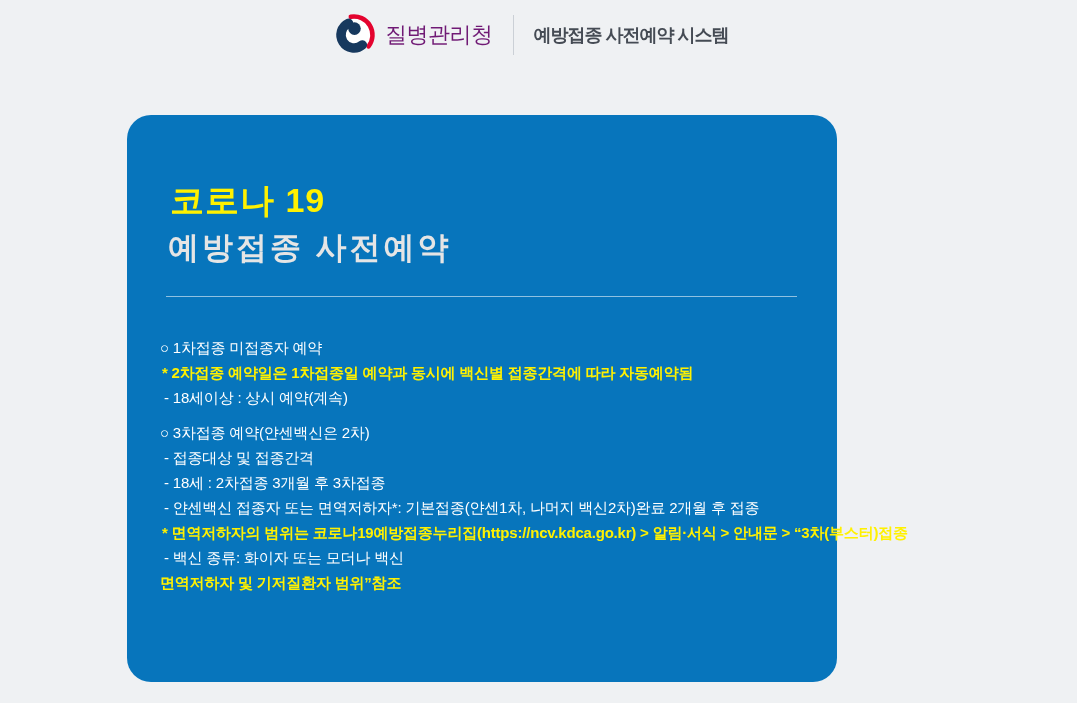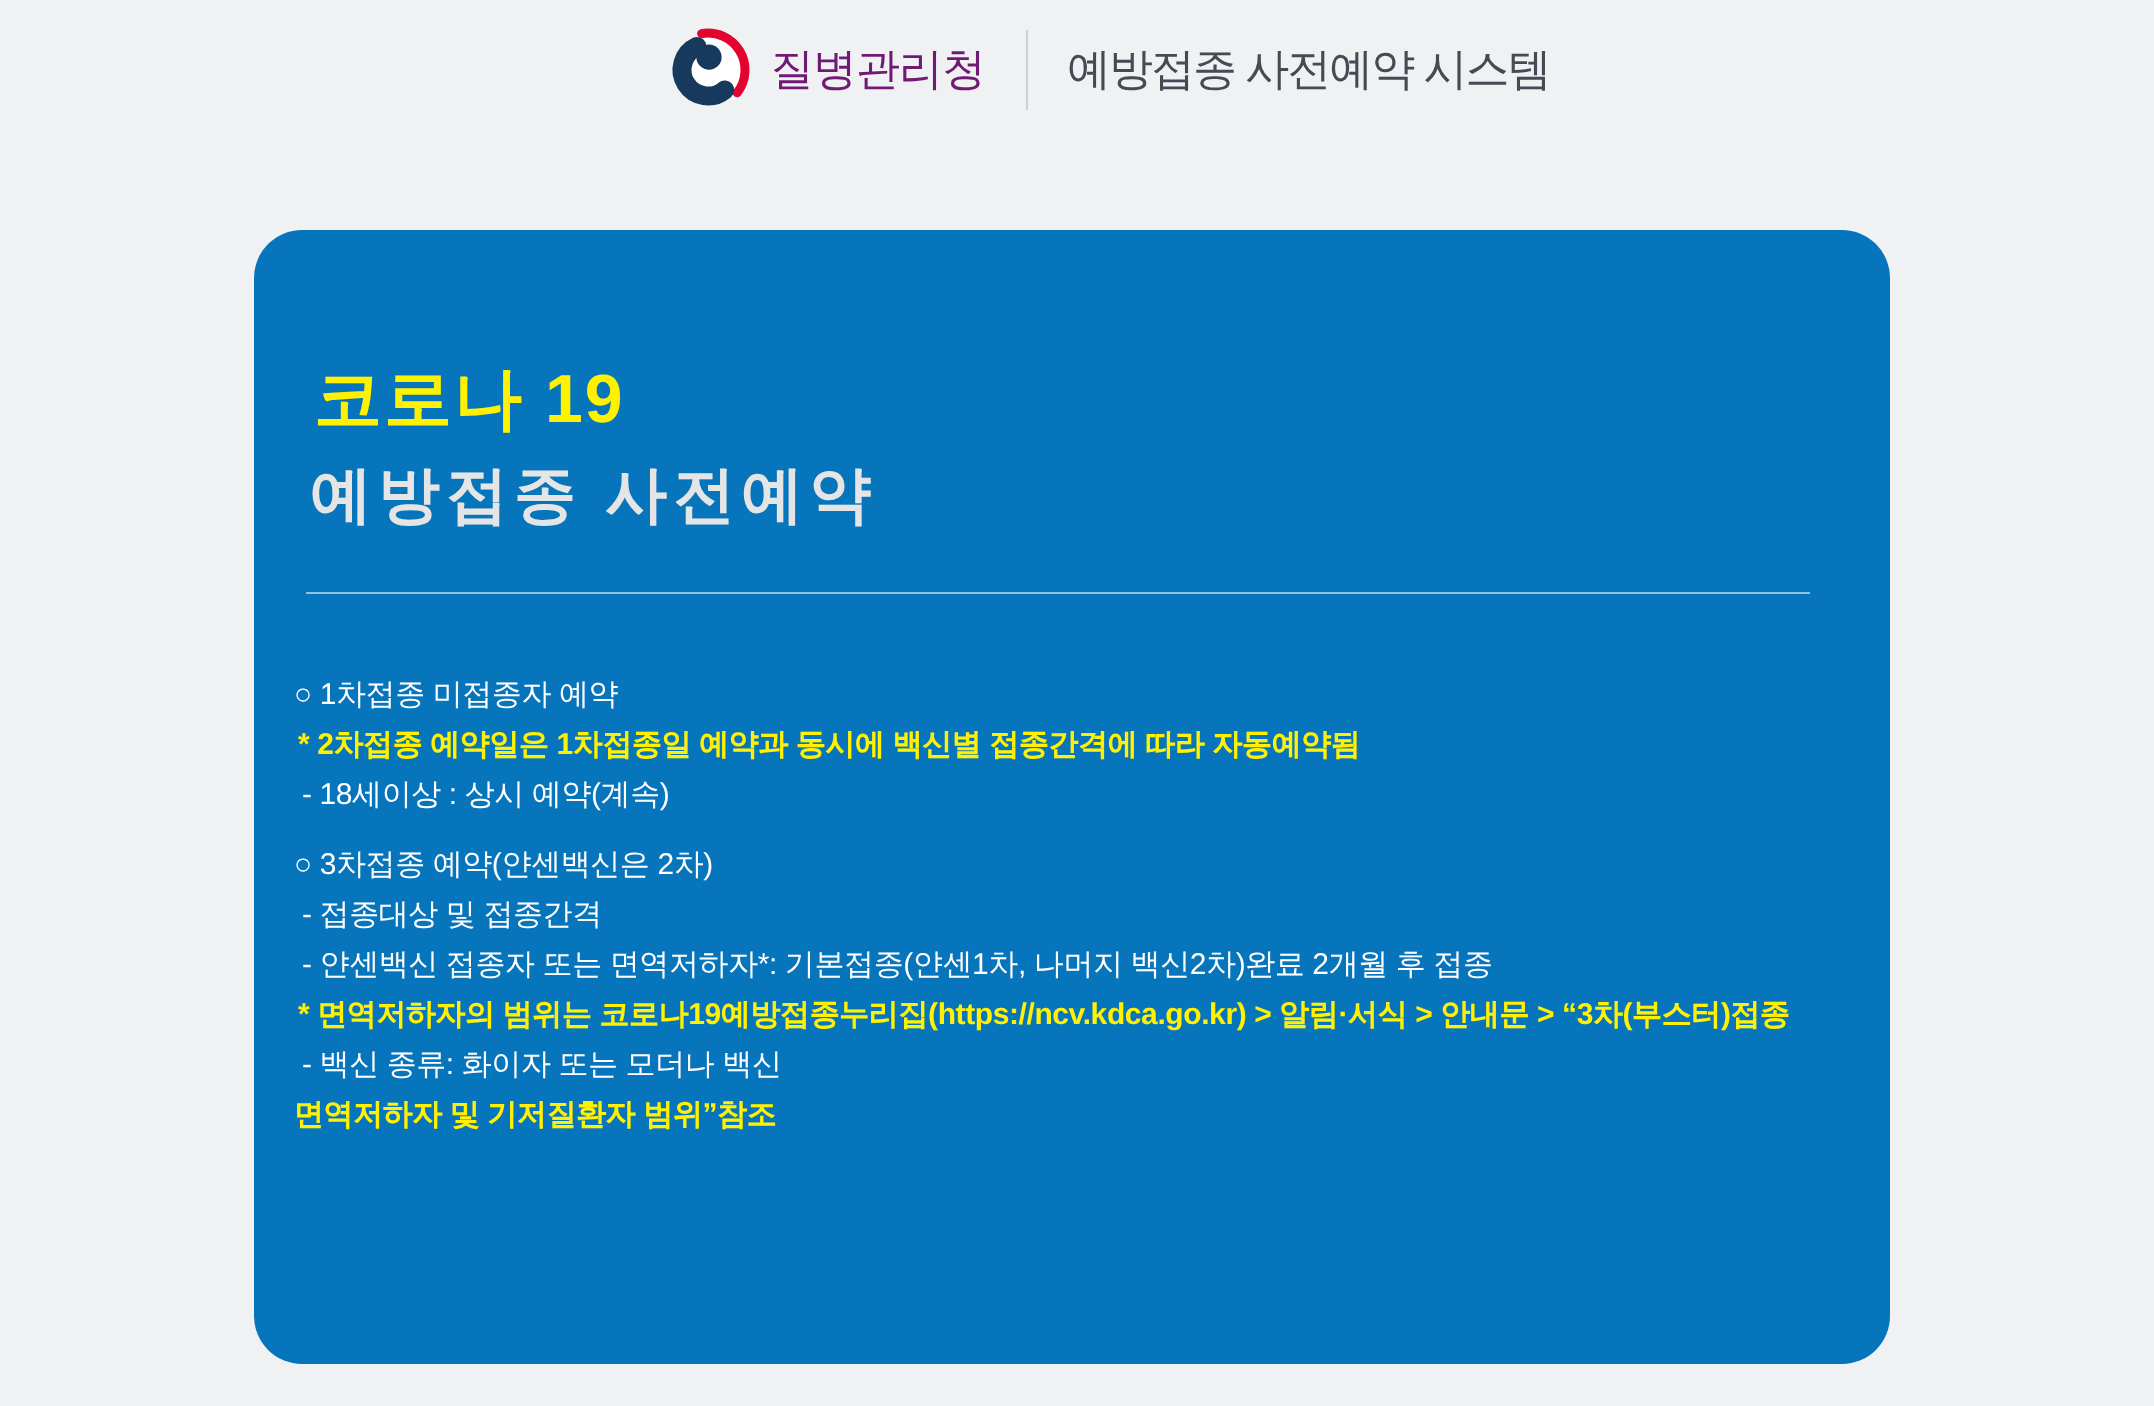--- a/index.html
+++ b/index.html
@@ -8,26 +8,26 @@
     background:#EFF1F3;
     font-family:"Liberation Sans","DejaVu Sans",sans-serif;
   }
   
   .header{position:absolute;top:0;left:0;width:100%;height:90px;}
   .brand{display:flex;align-items:center;margin:12px 0 0 332px;height:46px;}
   .logo{display:block;width:44px;height:44px;}
   .logo svg{display:block;}
   .org{font-size:22px;font-weight:400;color:#701a75;margin-left:9px;letter-spacing:-0.5px;}
   .vdiv{width:1px;height:40px;background:#CBD0D6;margin:0 20px;}
-  .systitle{font-size:22px;font-weight:400;color:#454B54;letter-spacing:-1px;}
+  .systitle{font-size:18px;font-weight:700;color:#454B54;letter-spacing:-1px;}
   
   .card{
-    position:absolute;left:127px;top:115px;width:818px;height:567px;
+    position:absolute;left:127px;top:115px;width:710px;height:567px;
     border-radius:24px;background:#0775BC;box-sizing:border-box;
-    padding:68px 40px 0 20px;
+    padding:68px 40px 0 33px;
   }
   .title{margin:0 0 0 10px;font-size:34px;line-height:34px;font-weight:700;color:#FFF100;letter-spacing:1px;}
   .subtitle{margin:15px 0 0 8px;font-size:31px;line-height:31px;font-weight:700;color:#e5e5e5;letter-spacing:3px;}
   .hr{height:1px;background:rgba(255,255,255,0.55);margin:33px 0 0 6px;}
   .notice{margin-top:38px;color:#FFFFFF;font-size:15px;line-height:25px;letter-spacing:-0.2px;}
   .sec2{margin-top:10px;}
   .ln{white-space:nowrap;}
   .yellow{color:#FFF100;font-weight:700;}
   .dash{padding-left:4px;}
   .star{padding-left:2px;}
@@ -61,20 +61,21 @@
 
     <section class="notice sec1">
       <div class="ln">○ 1차접종 미접종자 예약</div>
       <div class="ln yellow star">* 2차접종 예약일은 1차접종일 예약과 동시에 백신별 접종간격에 따라 자동예약됨</div>
       <div class="ln dash">- 18세이상 : 상시 예약(계속)</div>
     </section>
 
     <section class="notice sec2">
       <div class="ln">○ 3차접종 예약(얀센백신은 2차)</div>
       <div class="ln dash">- 접종대상 및 접종간격</div>
+      <div class="ln dash">- 18세 : 2차접종 3개월 후 3차접종</div>
       <div class="ln dash">- 얀센백신 접종자 또는 면역저하자*: 기본접종(얀센1차, 나머지 백신2차)완료 2개월 후 접종</div>
       <div class="ln yellow star">* 면역저하자의 범위는 코로나19예방접종누리집(https://ncv.kdca.go.kr) &gt; 알림·서식 &gt; 안내문 &gt; “3차(부스터)접종</div>
       <div class="ln dash">- 백신 종류: 화이자 또는 모더나 백신</div>
       <div class="ln yellow cont">면역저하자 및 기저질환자 범위”참조</div>
     </section>
   </main>
 
 </div>
 
 </body></html>

